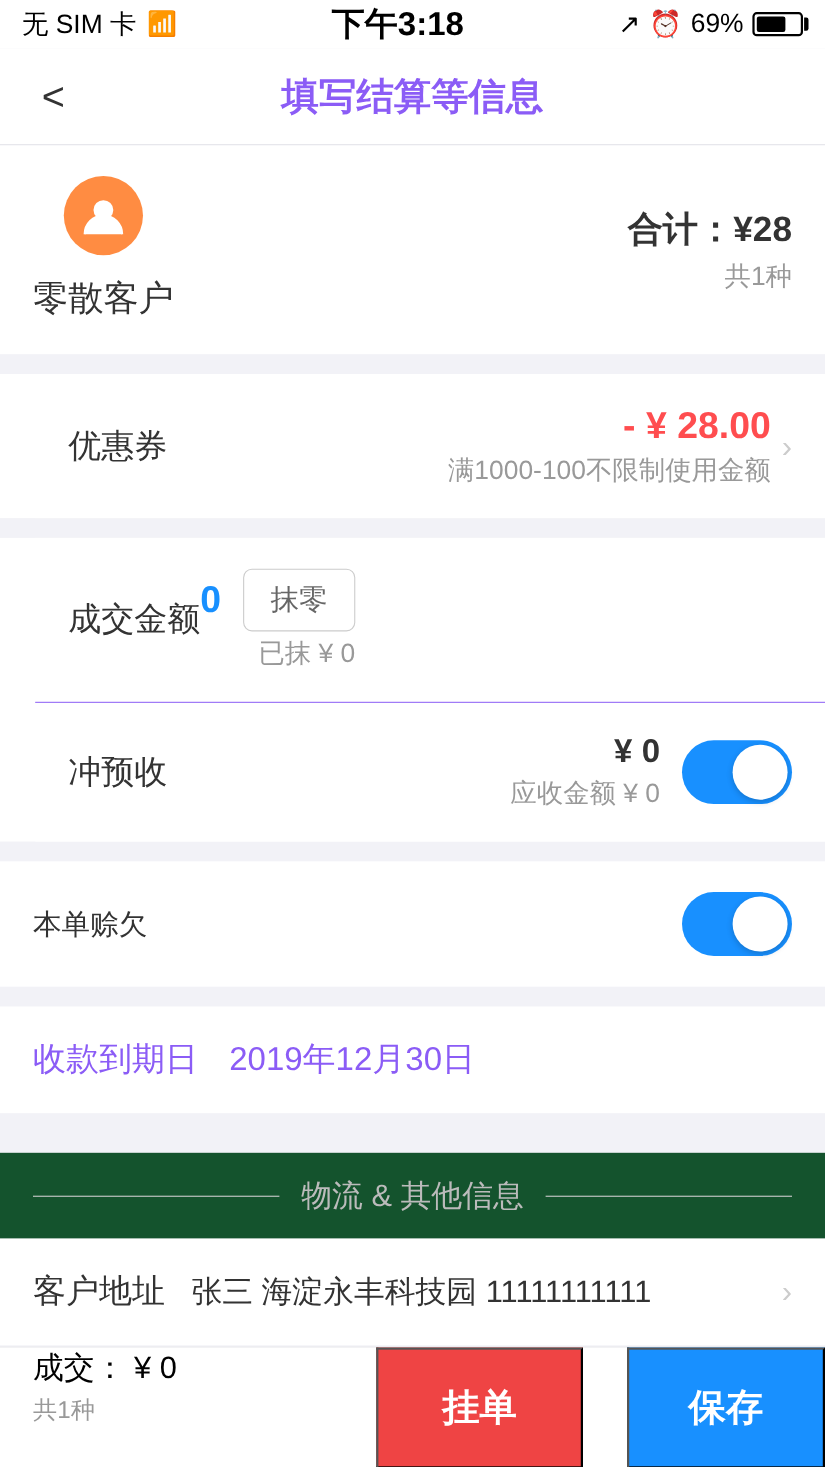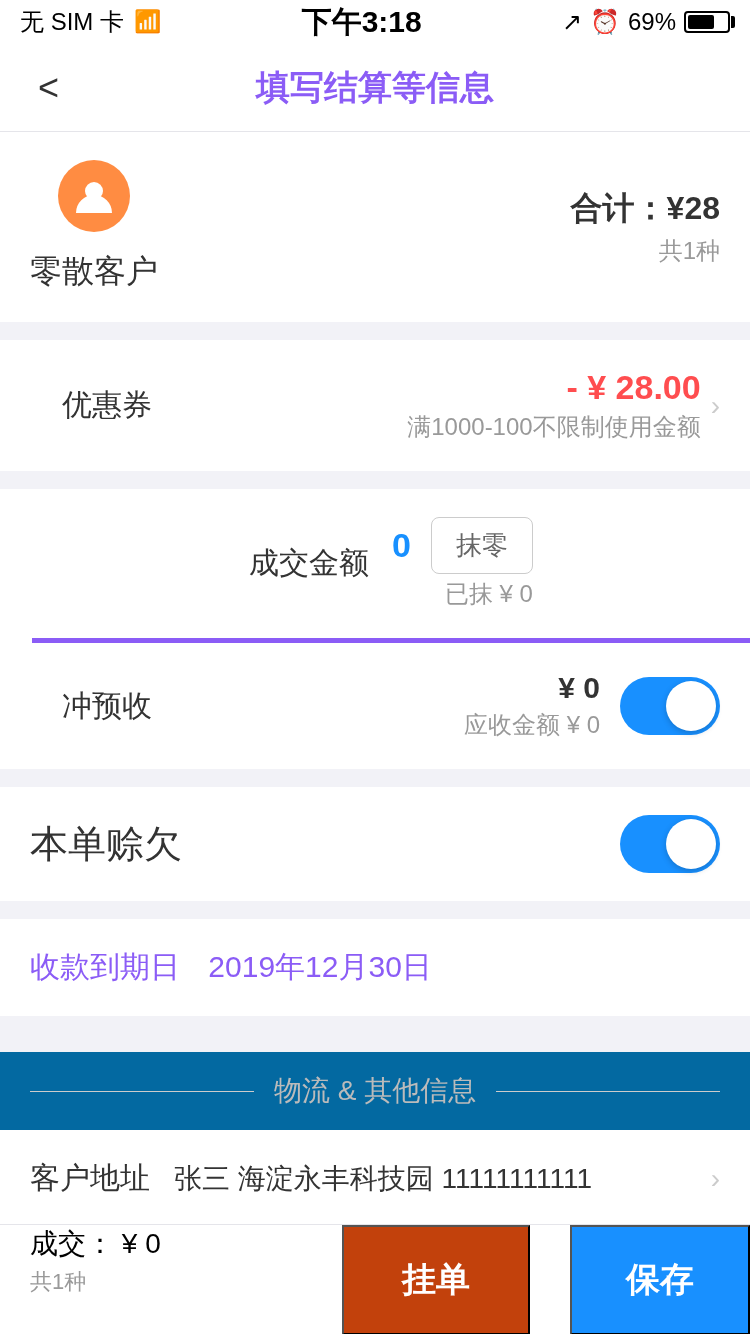--- a/index.html
+++ b/index.html
@@ -119,23 +119,22 @@
       height: 18px;
       background: #f2f2f7;
     }
 
     
     .transaction-row {
       background: #fff;
       padding: 28px 30px;
       display: flex;
       align-items: center;
-      justify-content: center;
-      border-bottom: 5px solid #8b5cf6;
-      gap: 23px;
+      justify-content: flex-start;
+      border-bottom: 1px solid #8b5cf6;
     }
     .transaction-right { display: flex; align-items: center; gap: 20px; }
     .amount-blue { font-size: 34px; color: #1890ff; font-weight: 600; }
     .round-btn {
       border: 1px solid #ccc; border-radius: 8px;
       padding: 10px 24px; font-size: 26px; color: #666;
       background: #fff; cursor: pointer;
     }
     .amount-sub { font-size: 24px; color: #999; margin-top: 4px; text-align: right; }
 
@@ -168,21 +167,21 @@
 
     
     .debt-section {
       background: #fff;
       margin-bottom: 18px;
       padding: 28px 30px;
       display: flex;
       align-items: center;
       justify-content: space-between;
     }
-    .debt-label { font-size: 38px; color: #333; }
+    .debt-label { font-size: 26px; color: #333; }
 
     
     .duedate-section {
       background: #fff;
       padding: 28px 30px;
       font-size: 30px;
       color: #8b5cf6;
       margin-bottom: 18px;
     }
     .duedate-label { display: inline; }
@@ -215,21 +214,21 @@
       align-items: flex-start;
       border-top: 1px solid #e5e5ea;
       gap: 40px;
     }
     .bottom-summary {
       flex: 1;
       padding: 0 30px;
     }
     .bottom-count { font-size: 22px; color: #999; margin-top: 4px; }
     .btn-hold {
-      width: 188px; height: 110px; background: #c2410c;
+      width: 188px; height: 110px; background: #ef4444;
       display: flex; align-items: center; justify-content: center;
       font-size: 34px; color: #fff; font-weight: 600; cursor: pointer;
       flex-shrink: 0;
     }
     .btn-save {
       width: 180px; height: 110px; background: #1890ff;
       display: flex; align-items: center; justify-content: center;
       font-size: 34px; color: #fff; font-weight: 600; cursor: pointer;
       flex-shrink: 0;
     }
@@ -325,21 +324,21 @@
     </div>
   </div>
 
   <div class="duedate-section">
     <span class="duedate-label">收款到期日</span>
     <span class="duedate-value">2019年12月30日</span>
   </div>
 
   <div class="section-divider"></div>
 
-  <div style="background:#0369a1; padding: 20px 30px; display:flex; align-items:center; gap:20px;">
+  <div style="background:#14532d; padding: 20px 30px; display:flex; align-items:center; gap:20px;">
     <div class="logistics-line"></div>
     <span style="font-size:28px; color:#bbb; white-space:nowrap;">物流 &amp; 其他信息</span>
     <div class="logistics-line"></div>
   </div>
 
   <div class="address-section">
     <span class="address-label">客户地址</span>
     <span class="address-value">张三 海淀永丰科技园 11111111111</span>
     <span class="address-arrow">›</span>
   </div>

